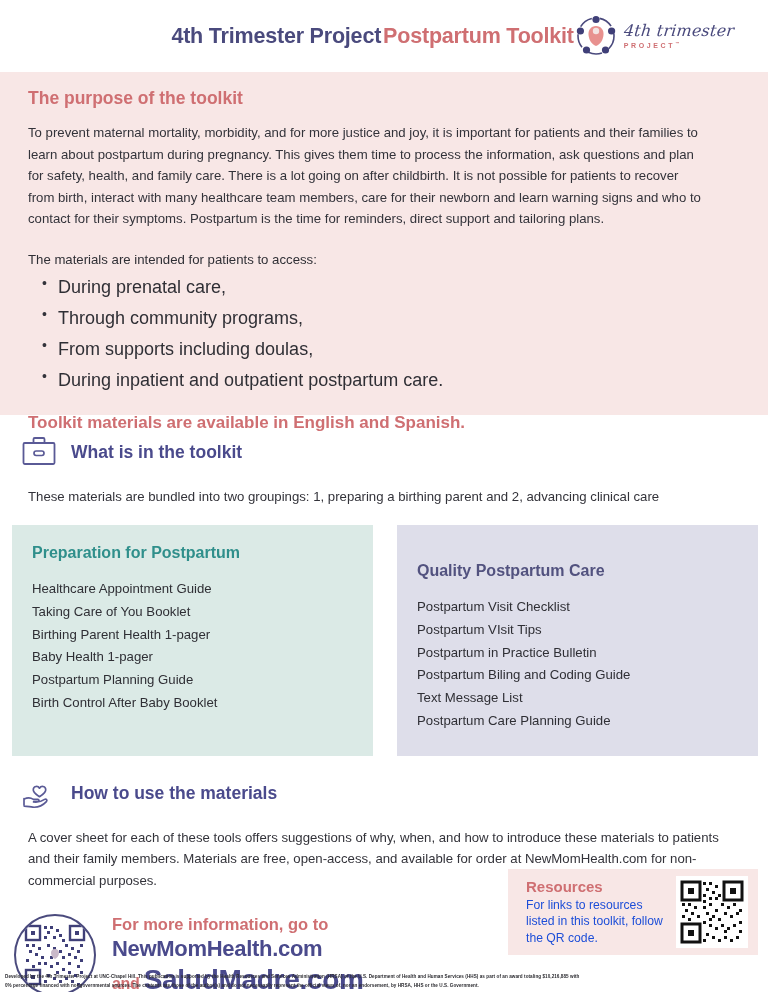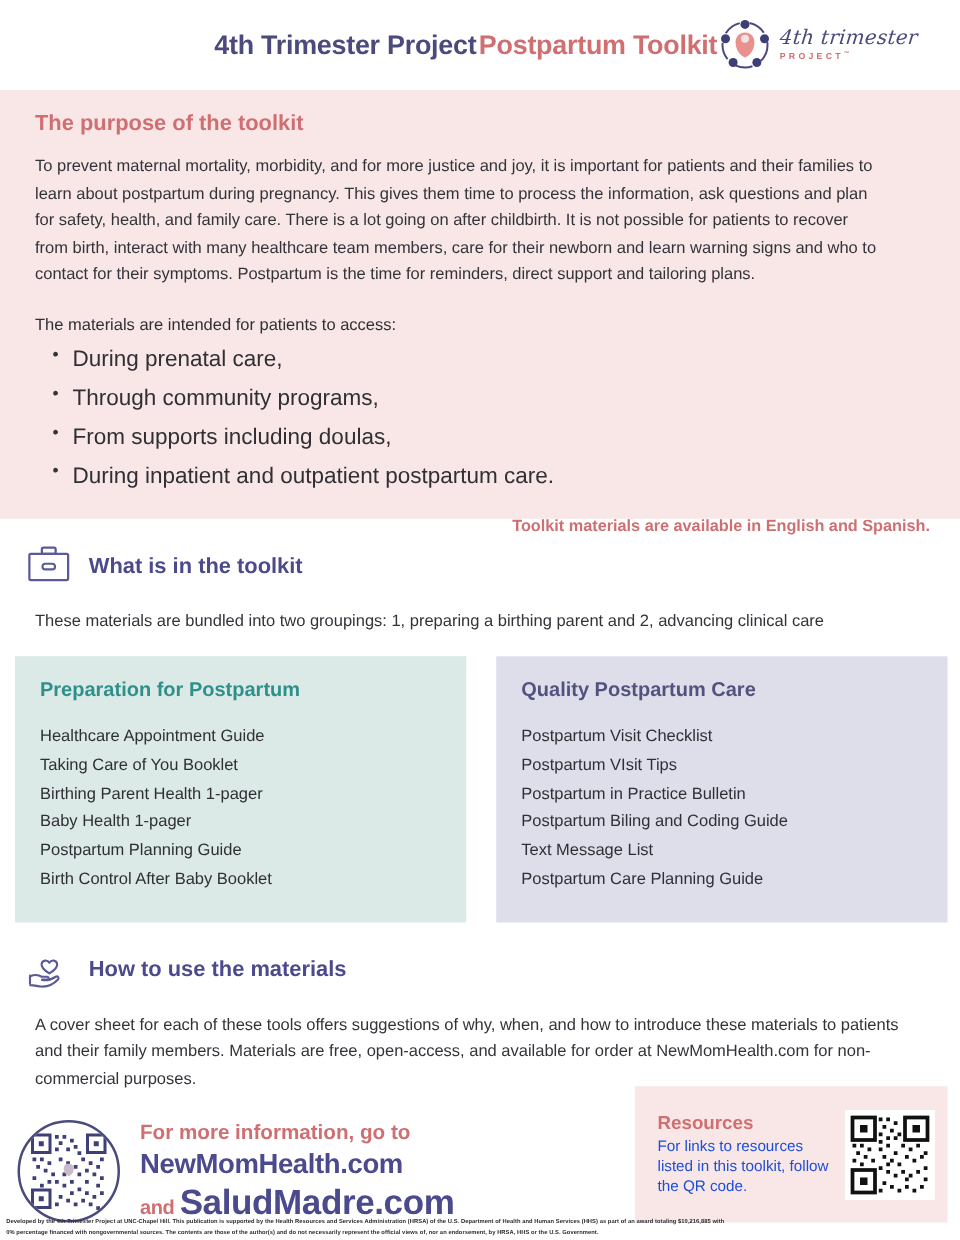--- a/index.html
+++ b/index.html
@@ -86,22 +86,21 @@
     position: absolute;
     left: 14px;
     top: -1px;
     font-size: 14px;
     color: #33333a;
   }
   .purpose-note {
     margin-top: 17px;
     color: #cf6f72;
     font-weight: bold;
-    font-size: 13px;
-    text-align: right;
+    font-size: 17px;
   }
 
   
   .section { padding: 0 24px 0 20px; }
   .section-head {
     display: flex;
     align-items: center;
     gap: 13px;
     margin-top: 18px;
   }
@@ -132,21 +131,21 @@
     min-height: 196px;
   }
   .card-prep { background: #dbeae6; }
   .card-quality { background: #dedeea; }
   .card-title {
     font-size: 16px;
     font-weight: bold;
     margin-bottom: 16px;
   }
   .card-prep .card-title { color: #2f8f8b; }
-  .card-quality .card-title { color: #52527f; }
+  .card-quality .card-title { color: #52527f; margin-top: 18px; }
   .card-list { list-style: none; }
   .card-list li {
     font-size: 13.2px;
     line-height: 1.72;
     color: #2f2f35;
   }
 
   
   .cta-row {
     display: flex;
@@ -183,21 +182,21 @@
   .cta-line3 { line-height: 1.25; letter-spacing: -0.3px; }
   .cta-and { color: #cf6f72; font-size: 16px; font-weight: bold; }
   .cta-salud { color: #4a4a8c; font-size: 28px; font-weight: bold; }
 
   
   .resources {
     position: absolute;
     left: 508px;
     top: 869px;
     width: 250px;
-    height: 109px;
+    height: 86px;
     background: #f8e7e6;
     display: flex;
     align-items: center;
     padding: 9px 10px 9px 18px;
     gap: 12px;
   }
   .res-text { flex: 1 1 auto; }
   .res-title {
     color: #cf6f72;
     font-size: 15px;

